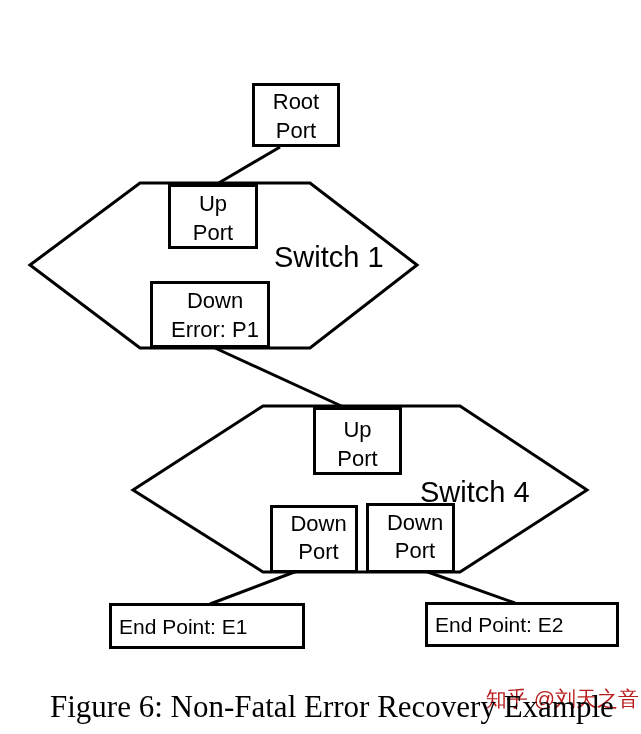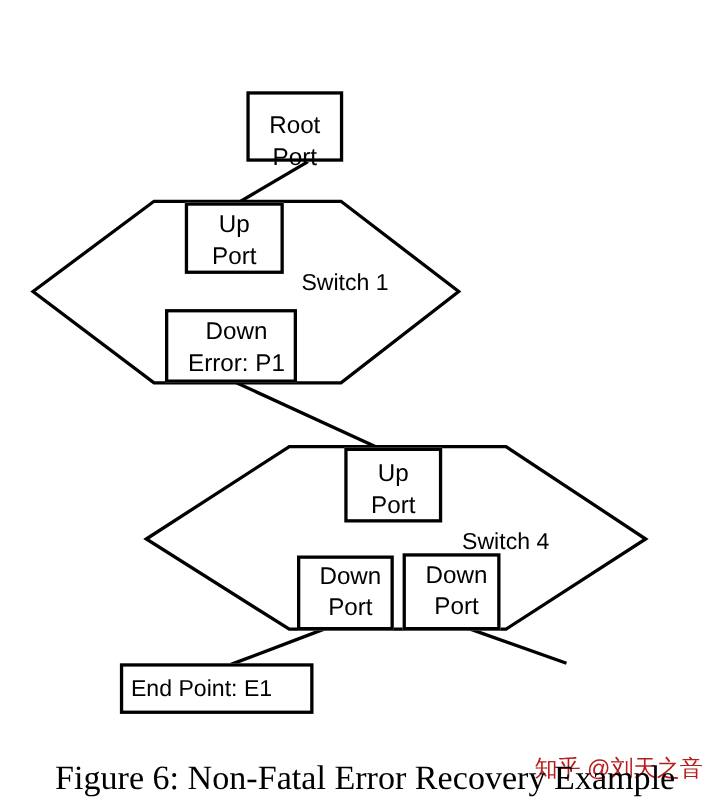--- a/index.html
+++ b/index.html
@@ -30,33 +30,33 @@
     z-index: 2;
     font-size: 22px;
     line-height: 29px;
   }
   .node .ln { display: block; }
   .center-text { text-align: center; }
   .left-text { text-align: center; }
 
   .root-complex   { left: 220px; top: 26px;  width: 224px; height: 121px; }
   .root-complex .rc-label { display:block; padding: 15px 0 0 24px; font-size: 23px; }
-  .root-port      { left: 224px; top: 83px;  width: 88px;  height: 64px; padding-top: 13px; }
+  .root-port      { left: 252px; top: 83px;  width: 88px;  height: 64px; padding-top: 1px; }
   .sw1-up-port    { left: 168px; top: 184px; width: 90px;  height: 65px; padding-top: 2px; }
   .sw1-down-port  { left: 150px; top: 281px; width: 120px; height: 67px; padding: 2px 0 0 10px; }
   .sw2-up-port    { left: 313px; top: 407px; width: 89px;  height: 68px; padding-top: 5px; }
   .sw2-down-left  { left: 270px; top: 505px; width: 88px;  height: 68px; padding: 2px 0 0 9px; line-height: 28px; }
   .sw2-down-right { left: 366px; top: 503px; width: 89px;  height: 70px; padding: 3px 0 0 9px; line-height: 28px; }
-  .endpoint-1     { left: 109px; top: 603px; width: 176px; height: 46px; display: flex; align-items: center; padding-left: 7px; font-size: 21px; }
+  .endpoint-1     { left: 109px; top: 603px; width: 196px; height: 46px; display: flex; align-items: center; padding-left: 7px; font-size: 21px; }
   .endpoint-2     { left: 425px; top: 602px; width: 194px; height: 45px; display: flex; align-items: center; padding-left: 7px; font-size: 21px; }
 
   .free-label {
     position: absolute;
     z-index: 2;
-    font-size: 21px;
+    font-size: 29px;
     line-height: 21px;
     white-space: nowrap;
   }
   .switch1-label { left: 274px; top: 247px; }
   .switch2-label { left: 420px; top: 482px; }
 
   .caption {
     position: absolute;
     left: 50px;
     top: 690px;
@@ -117,17 +117,20 @@
     <span class="ln">Port</span>
   </div>
   <div class="node sw2-down-right left-text">
     <span class="ln">Down</span>
     <span class="ln">Port</span>
   </div>
 
   <div class="node endpoint-1">
     <span>End Point: E1</span>
   </div>
+  <div class="node endpoint-2">
+    <span>End Point: E2</span>
+  </div>
 
   <div class="watermark">知乎 @刘天之音</div>
   <div class="caption">Figure 6: Non-Fatal Error Recovery Example</div>
 
 </div>
 
 </body></html>

